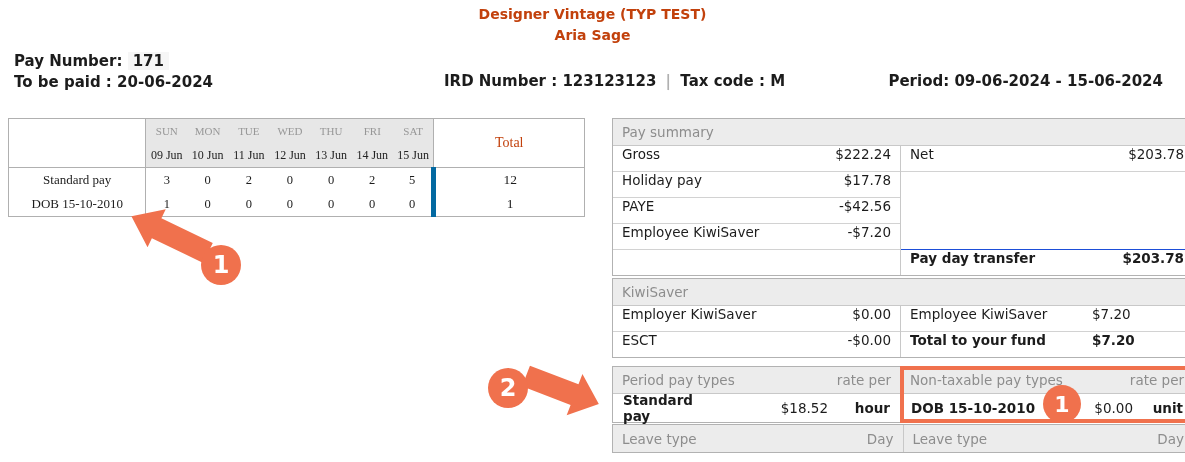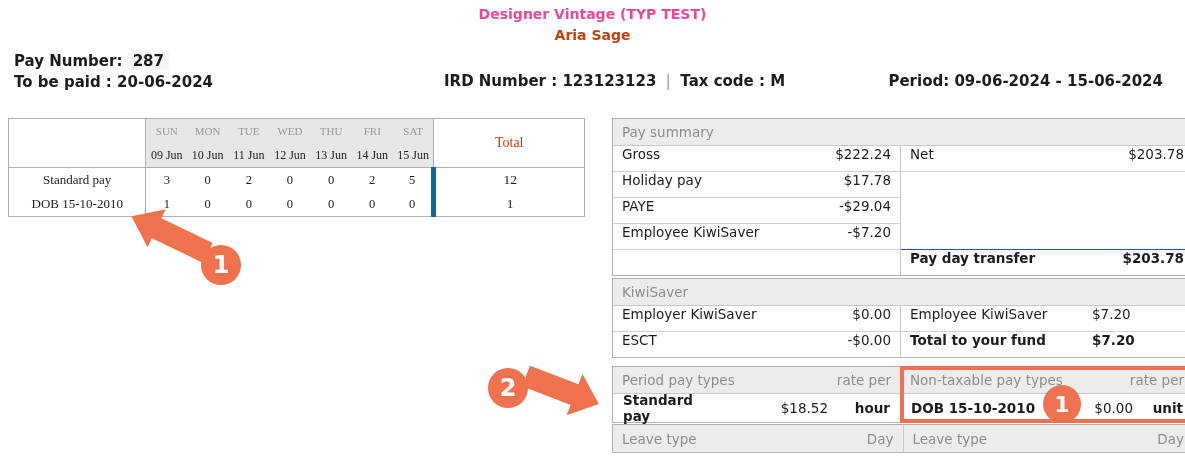--- a/index.html
+++ b/index.html
@@ -2,21 +2,21 @@
 <html><head>
 <meta charset="utf-8">
 <style>
   html,body { margin:0; padding:0; background:#fff; }
   .page {
     position:relative; width:1185px; height:462px; background:#ffffff;
     font-family:"DejaVu Sans","Liberation Sans",sans-serif; color:#1c1c1c; overflow:hidden;
   }
   
   .company { position:absolute; top:6px; left:0; width:100%; text-align:center;
-             font-size:14px; font-weight:bold; color:#ec4899; }
+             font-size:14px; font-weight:bold; color:#c2410c; }
   .employee { position:absolute; top:27px; left:0; width:100%; text-align:center;
               font-size:14px; font-weight:bold; color:#c2410c; }
   .pay-number-line { position:absolute; top:52px; left:14px; font-size:15px; font-weight:bold; }
   .pay-number-value { background:#f6f6f6; padding:0 5px; }
   .to-be-paid-line { position:absolute; top:73px; left:14px; font-size:15px; font-weight:bold; }
   .ird-line { position:absolute; top:72px; left:444px; font-size:15px; font-weight:bold; }
   .ird-sep { color:#b0b0b0; padding:0 4px; }
   .period-line { position:absolute; top:72px; right:22px; font-size:15px; font-weight:bold; }
 
   
@@ -83,21 +83,21 @@
 </head>
 <body>
 
 <div class="page">
 
   <div class="company">Designer Vintage (TYP TEST)</div>
   <div class="employee">Aria Sage</div>
 
   <div class="pay-number-line">
     <span>Pay Number:</span>
-    <span class="pay-number-value">287</span>
+    <span class="pay-number-value">171</span>
   </div>
   <div class="to-be-paid-line">
     <span>To be paid :</span>
     <span>20-06-2024</span>
   </div>
   <div class="ird-line">
     <span>IRD Number :</span>
     <span>123123123</span>
     <span class="ird-sep">|</span>
     <span>Tax code :</span>
@@ -176,21 +176,21 @@
         <div class="row bordered">
           <span>Gross</span>
           <span class="val-r">$222.24</span>
         </div>
         <div class="row bordered">
           <span>Holiday pay</span>
           <span class="val-r">$17.78</span>
         </div>
         <div class="row bordered">
           <span>PAYE</span>
-          <span class="val-r">-$29.04</span>
+          <span class="val-r">-$42.56</span>
         </div>
         <div class="row bordered">
           <span>Employee KiwiSaver</span>
           <span class="val-r">-$7.20</span>
         </div>
         <div class="row"></div>
       </div>
       <div class="half-right">
         <div class="row bordered">
           <span>Net</span>

